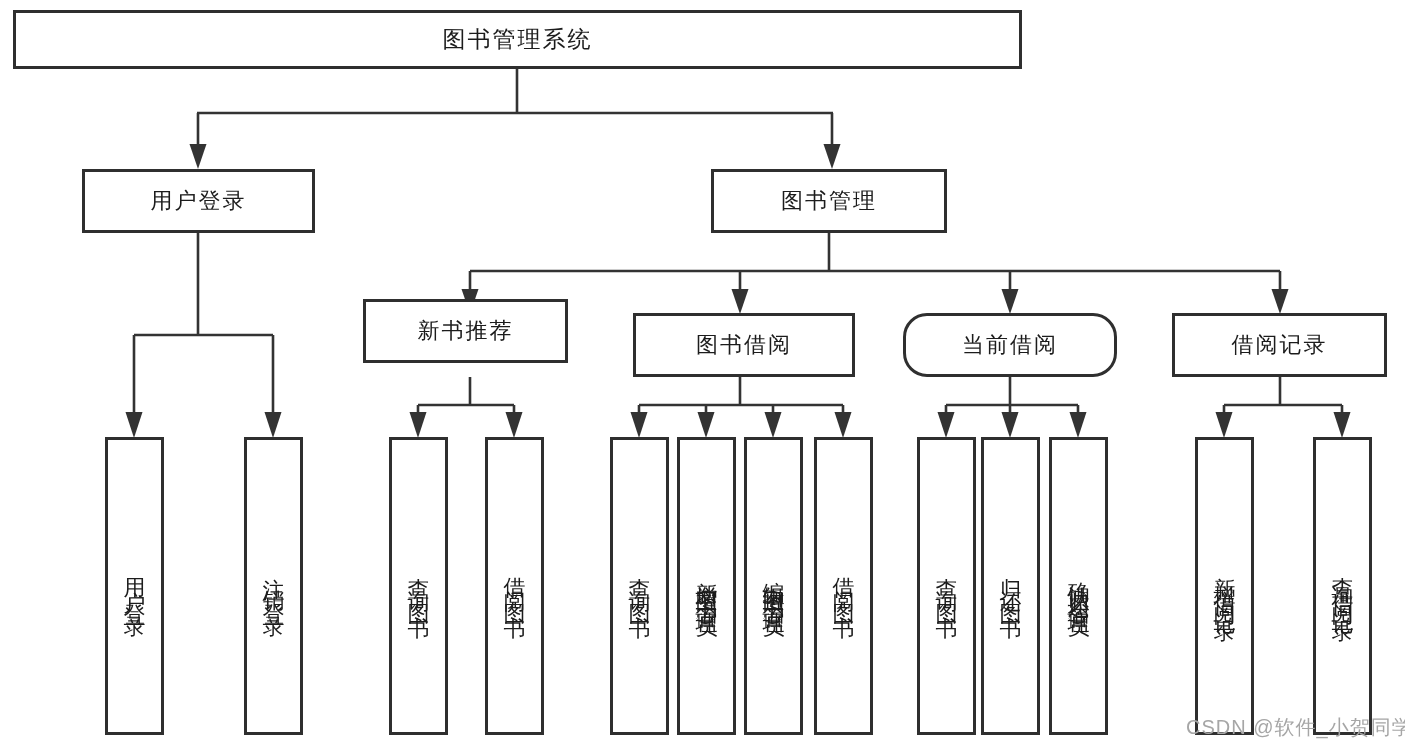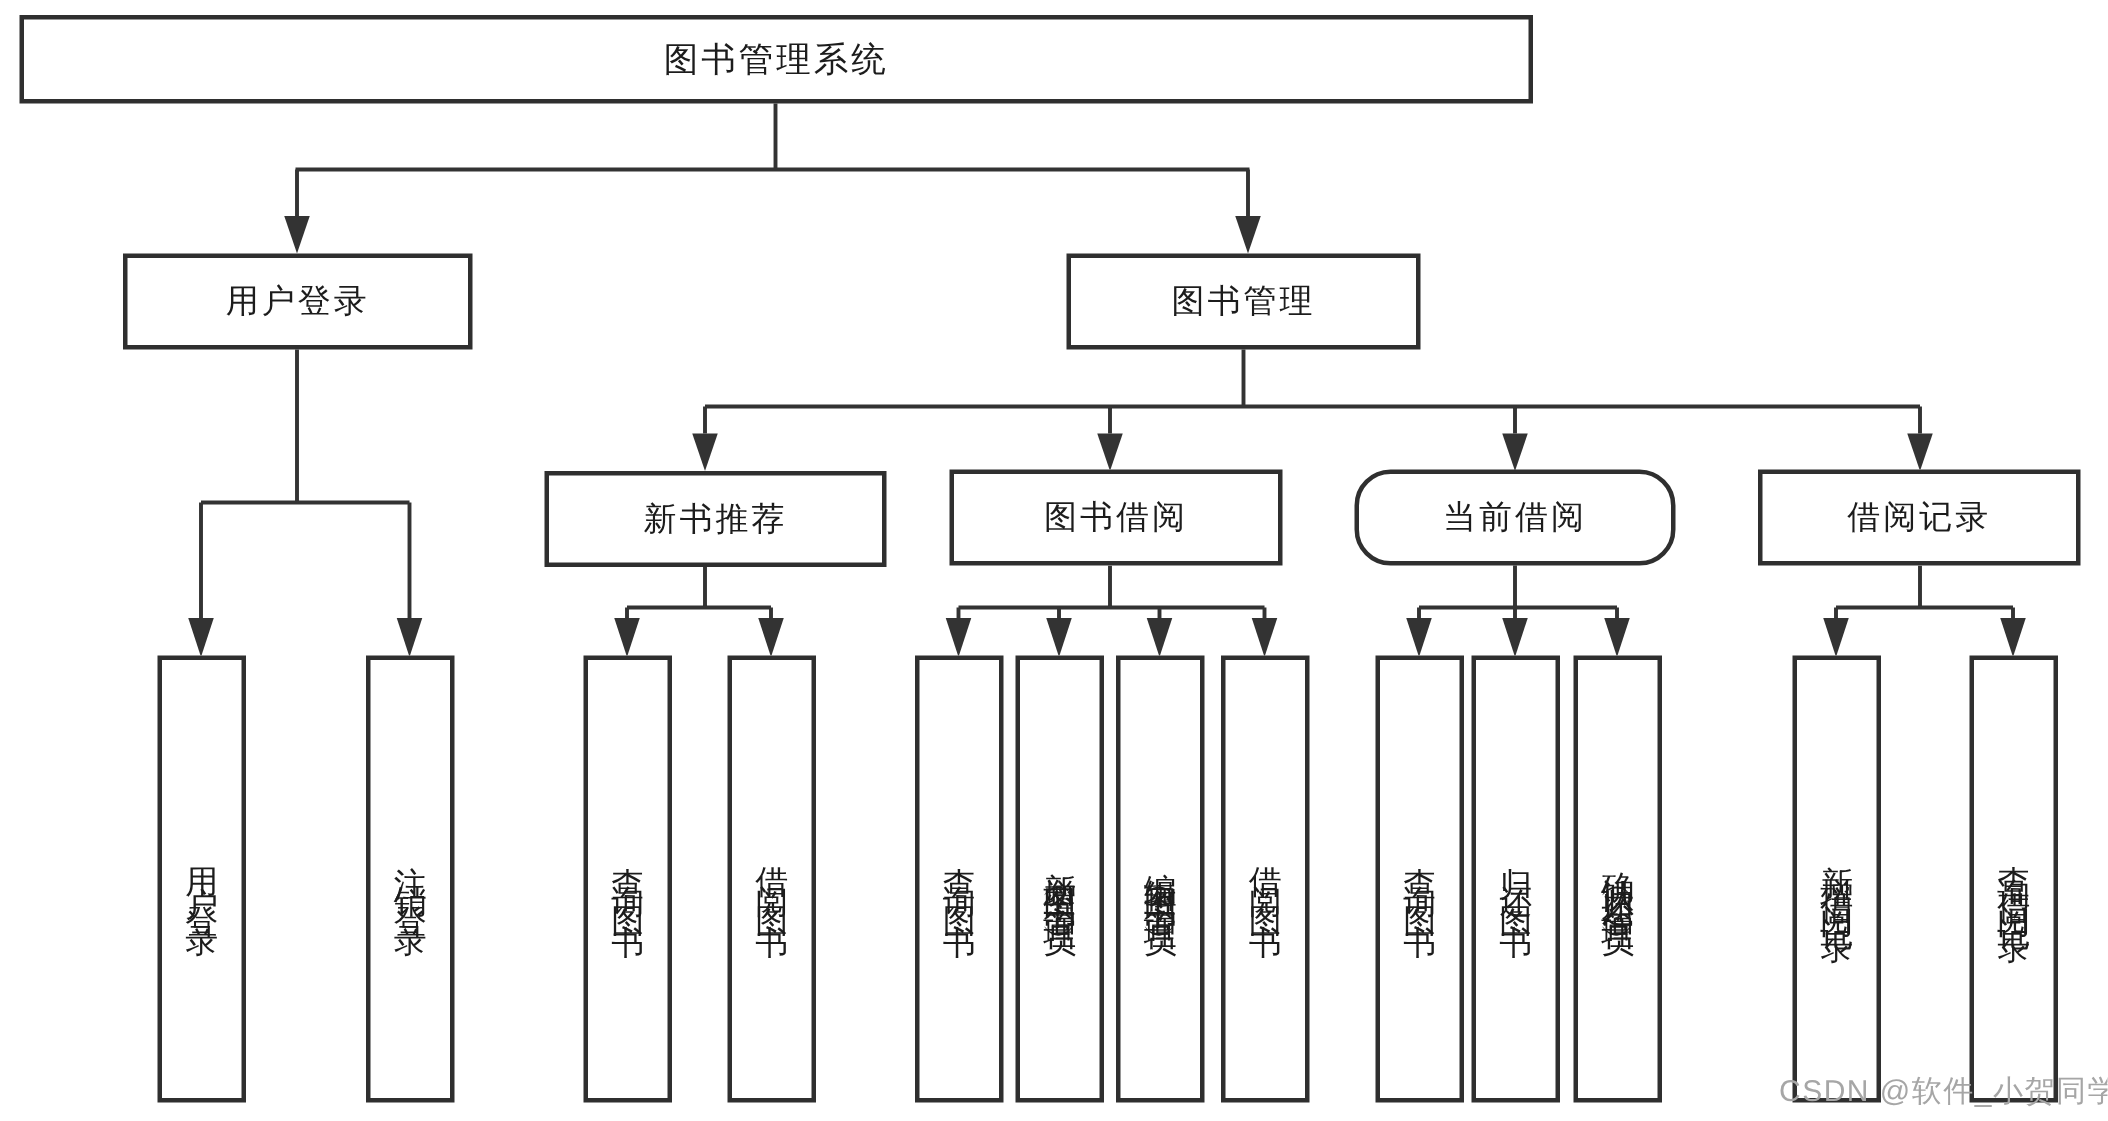--- a/index.html
+++ b/index.html
@@ -92,21 +92,21 @@
     <span>图书管理系统</span>
   </div>
 
   <div class="box" style="left:82px; top:169px; width:233px; height:64px;">
     <span>用户登录</span>
   </div>
   <div class="box" style="left:711px; top:169px; width:236px; height:64px;">
     <span>图书管理</span>
   </div>
 
-  <div class="box" style="left:363px; top:314px; width:228px; height:64px;">
+  <div class="box" style="left:363px; top:299px; width:205px; height:64px;">
     <span>新书推荐</span>
   </div>
   <div class="box" style="left:633px; top:313px; width:222px; height:64px;">
     <span>图书借阅</span>
   </div>
   <div class="box" style="left:903px; top:313px; width:214px; height:64px;border-radius:24px;">
     <span>当前借阅</span>
   </div>
   <div class="box" style="left:1172px; top:313px; width:215px; height:64px;">
     <span>借阅记录</span>

